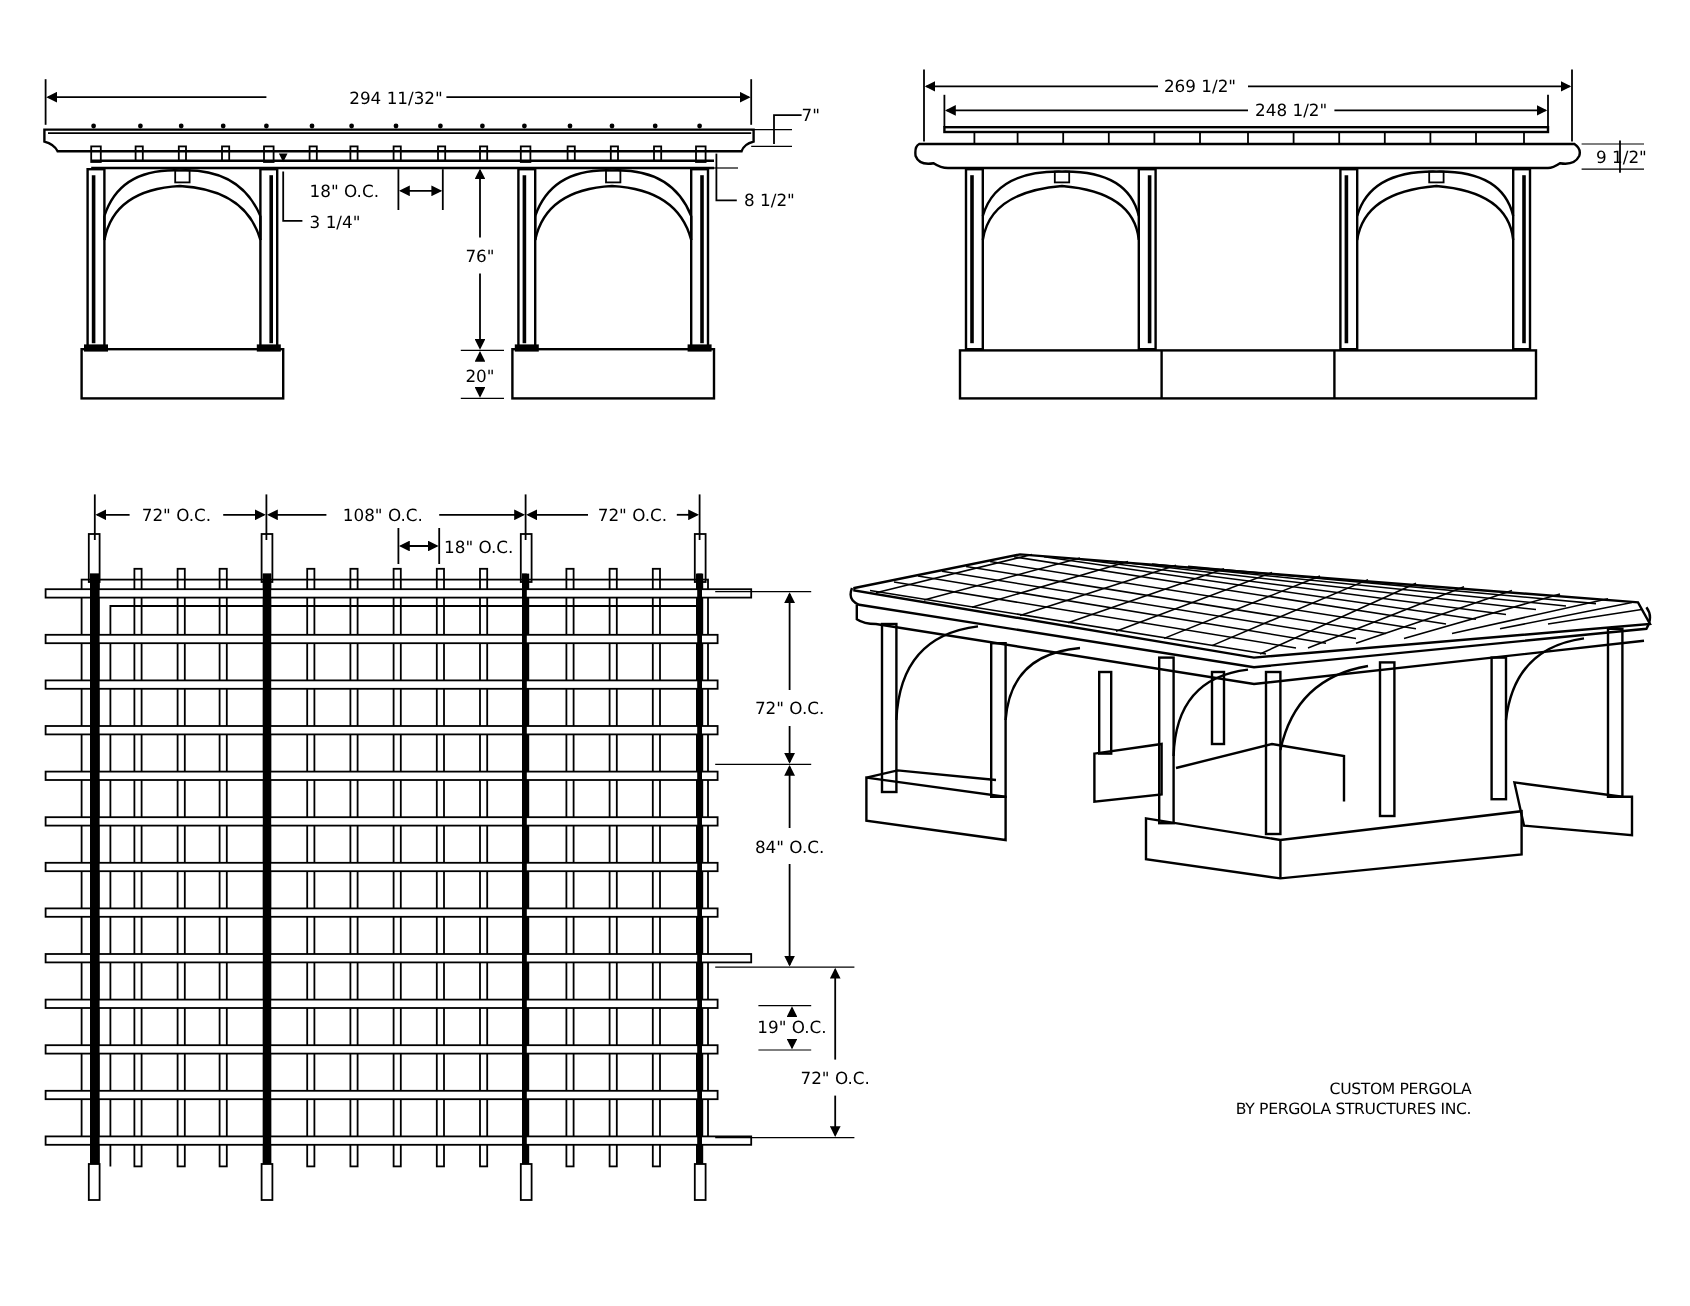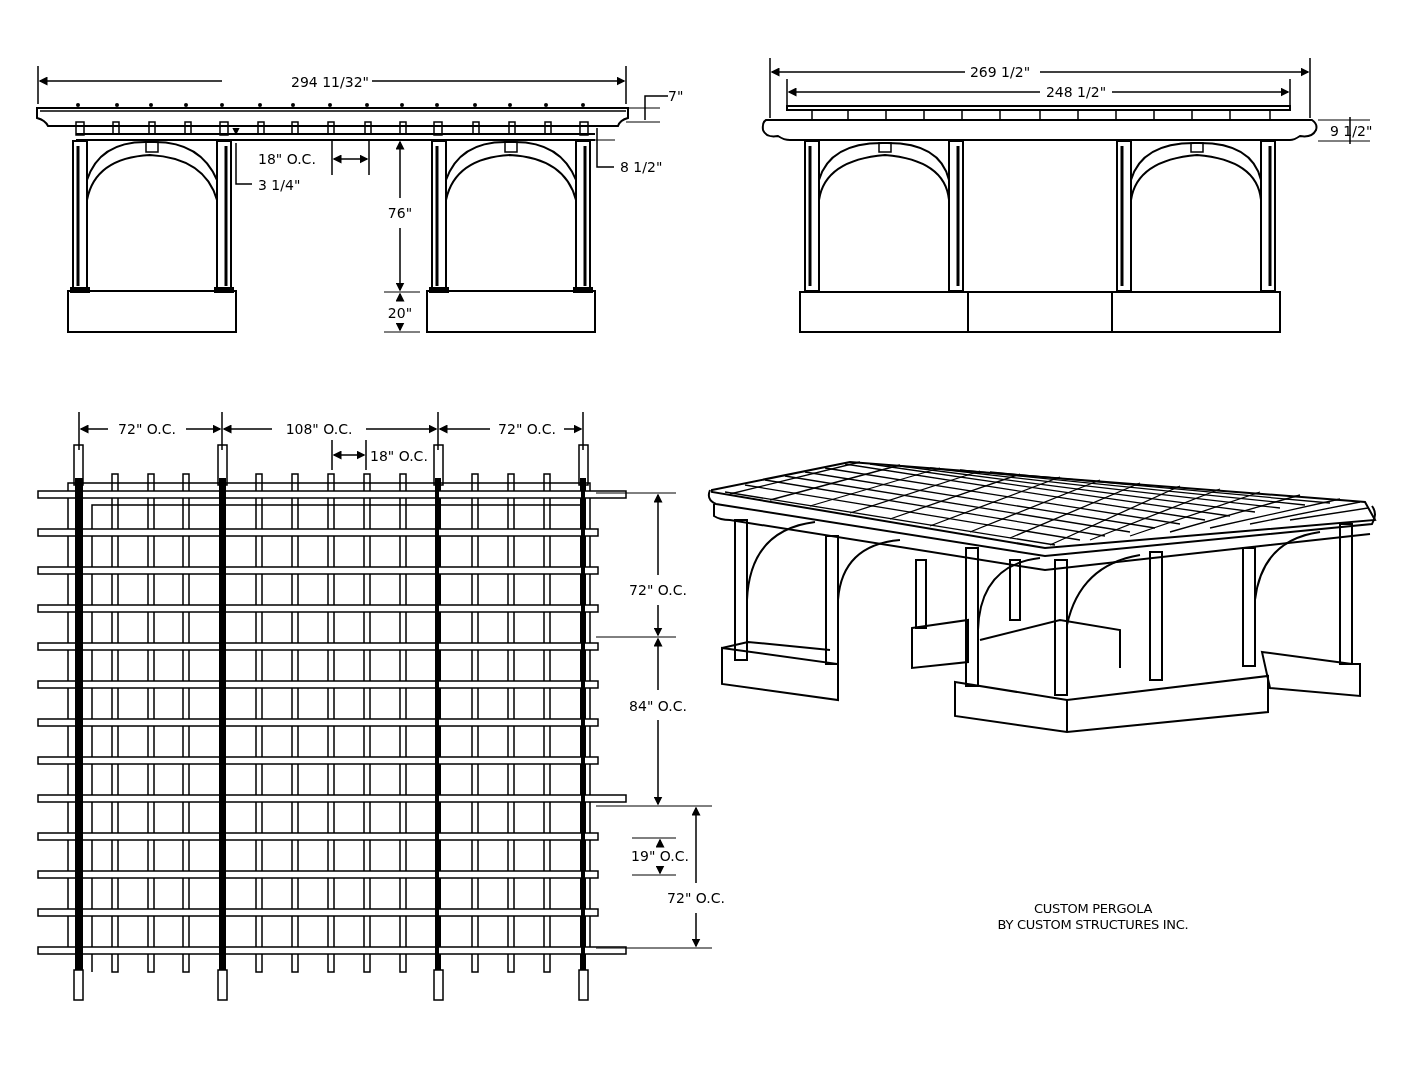--- a/index.html
+++ b/index.html
@@ -1,19 +1,19 @@
 <!DOCTYPE html>
 <html><head>
 <meta charset="utf-8">
 <style>
   html, body { margin:0; padding:0; background:#ffffff; }
   body { width:1408px; height:1088px; position:relative; overflow:hidden; font-family:"DejaVu Sans", sans-serif; }
   svg { position:absolute; left:0; top:0; }
   .lbl { font-family:"DejaVu Sans", sans-serif; font-size:14px; fill:#000; }
-  .title { position:absolute; left:960px; top:901px; width:266px; text-align:center; font-family:"DejaVu Sans", sans-serif; font-size:13px; line-height:16px; color:#000; letter-spacing:-0.3px; }
+  .title { position:absolute; left:960px; top:901px; width:266px; text-align:right; font-family:"DejaVu Sans", sans-serif; font-size:13px; line-height:16px; color:#000; letter-spacing:-0.3px; }
 </style>
 </head>
 <body>
 
 <svg width="1408" height="1088" viewBox="0 0 1408 1088" xmlns="http://www.w3.org/2000/svg">
   <defs>
     <marker id="arr" markerWidth="6" markerHeight="6" refX="5" refY="3" orient="auto">
       <path d="M0,0 L6,3 L0,6 z" fill="#000"></path>
     </marker>
     <marker id="arrs" markerWidth="6" markerHeight="6" refX="1" refY="3" orient="auto">
@@ -306,14 +306,14 @@
     <rect x="1243" y="548" width="12" height="118"></rect>
     <rect x="1340" y="524" width="12" height="140"></rect>
     <path d="M1255,600 Q1262,540 1320,532"></path>
 
     <path d="M1262,652 L1352,664 L1360,664 L1360,696 L1270,688 Z"></path>
   </g>
 </svg>
 
 <div class="title">
   <div>CUSTOM PERGOLA</div>
-  <div>BY CUSTOM STRUCTURES INC.</div>
+  <div>BY PERGOLA STRUCTURES INC.</div>
 </div>
 
 </body></html>

